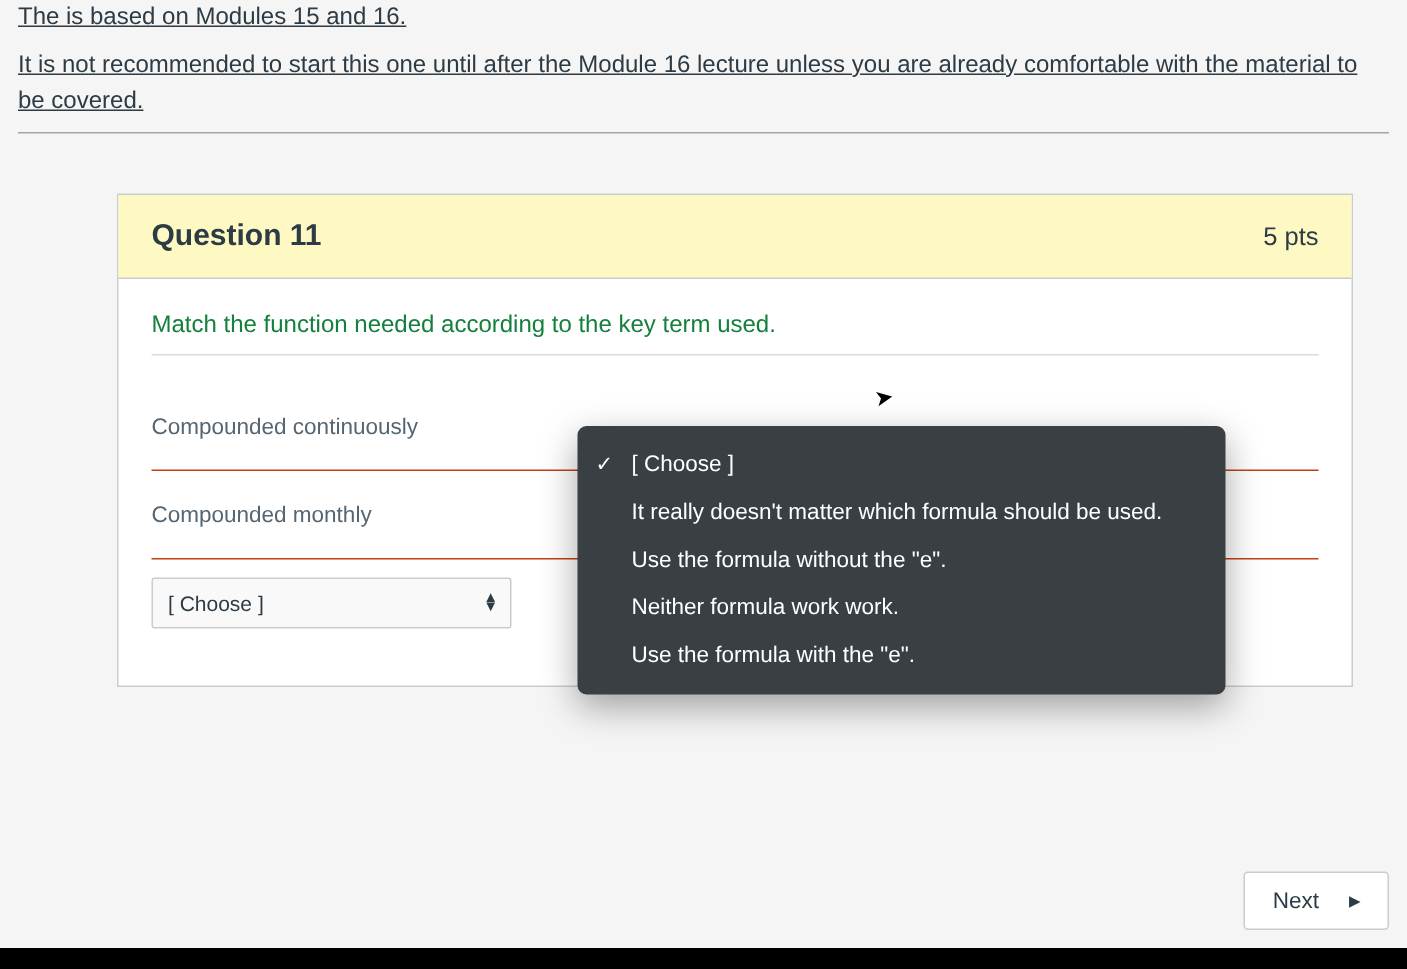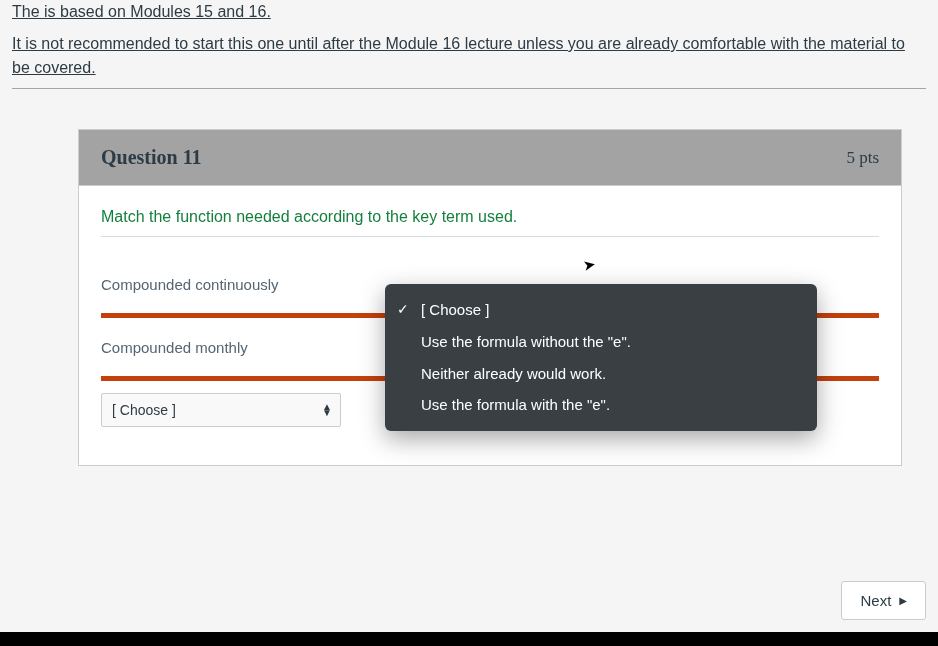--- a/index.html
+++ b/index.html
@@ -30,41 +30,40 @@
     width: 824px;
     border: 1px solid #c7cdd1;
     background: #fff;
   }
   .q-header {
     display: flex;
     justify-content: space-between;
     align-items: center;
     padding: 16px 22px;
     border-bottom: 1px solid #c7cdd1;
-    background: #a3a3a3;
-    font-family: Liberation Serif, serif;
+    background: #fef9c3;
   }
   .q-title { font-size: 20px; font-weight: 600; color: #2d3b45; }
   .q-points { font-size: 17px; color: #2d3b45; font-weight: 500; text-align: right; }
   .q-body { padding: 22px 22px 26px 22px; }
   .q-prompt {
     font-size: 16px;
     color: #15803d;
     margin-bottom: 10px;
   }
   .prompt-sep {
     border: none;
     border-top: 1px solid #d7dde1;
     margin-bottom: 18px;
   }
   .match-row {
     display: flex;
     align-items: center;
     padding: 12px 0;
-    border-bottom: 5px solid #c2410c;
+    border-bottom: 1px solid #c2410c;
     position: relative;
   }
   .match-row:last-of-type { border-bottom: none; }
   .term {
     width: 290px;
     font-size: 15px;
     color: #556572;
   }
   .select-wrap {
     position: relative;
@@ -134,21 +133,21 @@
   }
   .next-btn {
     background: #fff;
     border: 1px solid #c7cdd1;
     color: #2d3b45;
     font-size: 15px;
     padding: 10px 18px;
     border-radius: 3px;
     display: inline-flex;
     align-items: center;
-    gap: 8px;
+    gap: 20px;
     cursor: pointer;
   }
   .next-btn .tri {
     font-size: 10px;
   }
   .bottom-black {
     position: absolute;
     left: 0; right: 0; bottom: 0;
     height: 14px;
     background: #000;
@@ -202,24 +201,27 @@
     </div>
 
   </div>
 </div>
 
 <div class="dropdown-panel">
   <div class="dd-item selected">
     <span>[ Choose ]</span>
   </div>
   <div class="dd-item">
+    <span>It really doesn't matter which formula should be used.</span>
+  </div>
+  <div class="dd-item">
     <span>Use the formula without the "e".</span>
   </div>
   <div class="dd-item">
-    <span>Neither already would work.</span>
+    <span>Neither formula work work.</span>
   </div>
   <div class="dd-item">
     <span>Use the formula with the "e".</span>
   </div>
 </div>
 
 <div class="cursor">➤</div>
 
 <div class="footer">
   <button class="next-btn">

